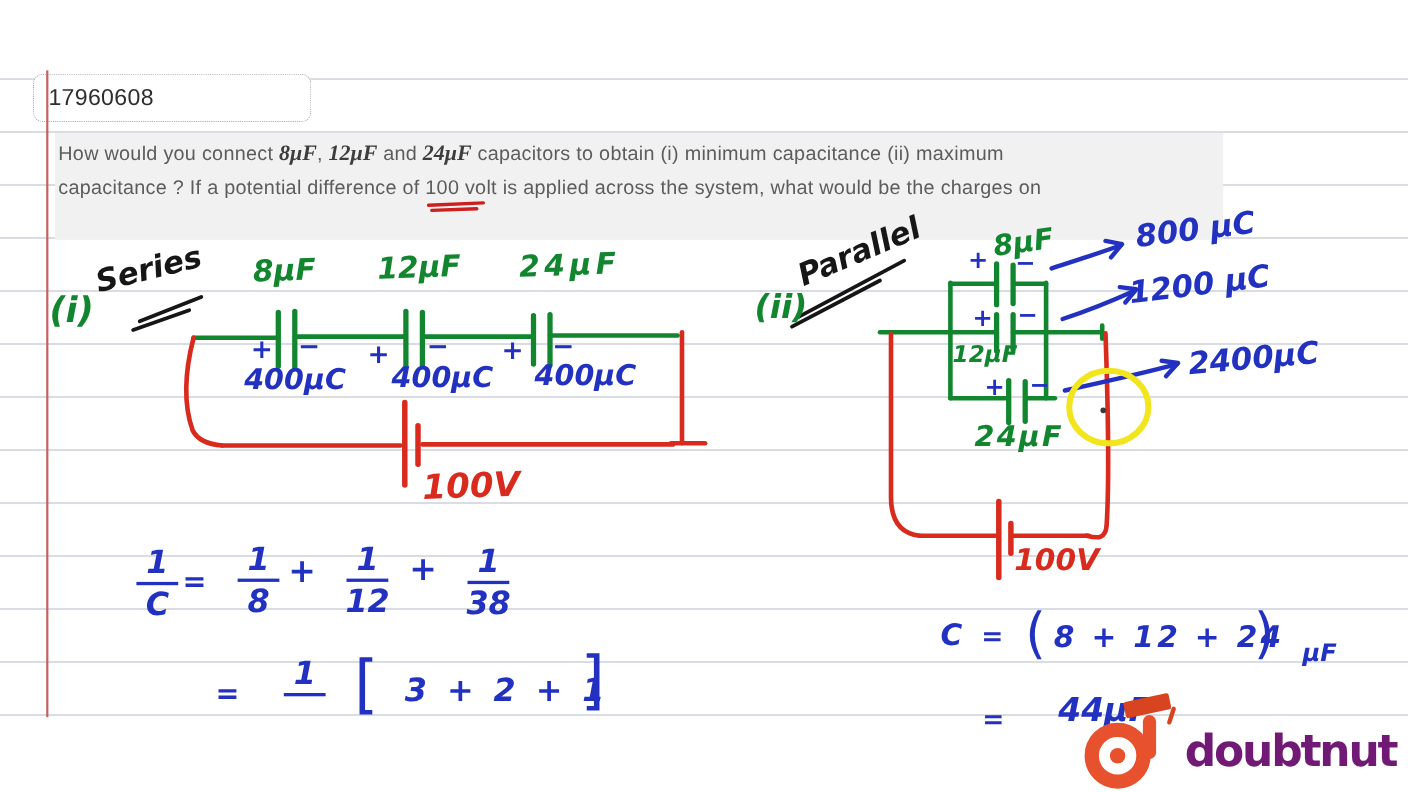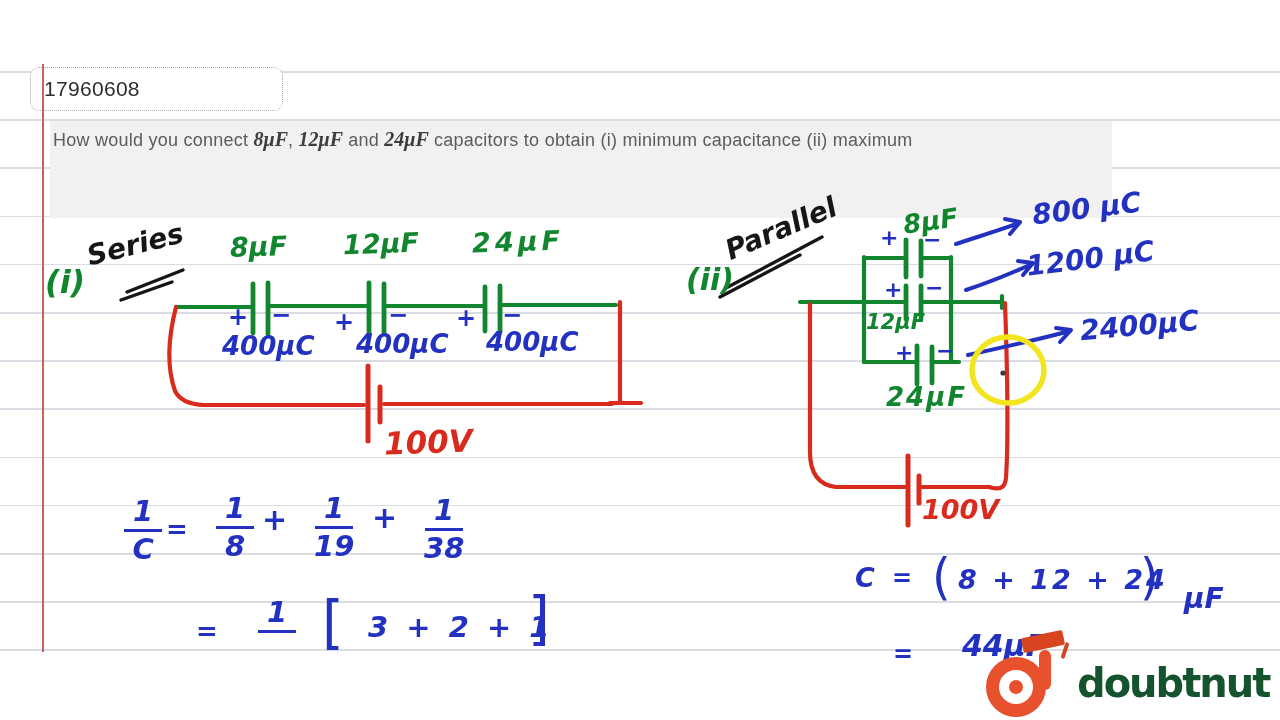--- a/index.html
+++ b/index.html
@@ -35,37 +35,38 @@
   svg.ink{position:absolute;left:0;top:0;z-index:8;}
   
   .logo{position:absolute;left:975px;top:630px;width:305px;height:90px;z-index:40;}
   .lring{position:absolute;left:11px;top:27px;width:34px;height:34px;border:13px solid #e8512d;border-radius:50%;}
   .ldot{position:absolute;left:34px;top:50px;width:14px;height:14px;background:#e8512d;border-radius:50%;}
   .lstem{position:absolute;left:64px;top:20px;width:12px;height:40px;background:#e8512d;border-radius:6px;}
   .lcap{position:absolute;left:47px;top:4px;width:42px;height:15px;background:#d8441f;
         transform:rotate(-12deg);border-radius:2px;}
   .ltassel{position:absolute;left:88px;top:12px;width:4px;height:17px;background:#d8441f;
         transform:rotate(18deg);border-radius:2px;}
-  .lword{position:absolute;left:102px;top:30px;font-size:40px;font-weight:700;color:#14532d;
+  .lword{position:absolute;left:102px;top:30px;font-size:40px;font-weight:700;color:#701a75;
         letter-spacing:-2px;font-family:"DejaVu Sans",sans-serif;}
 </style>
 </head>
 <body>
 
 <div id="stage">
 
   <div class="rules"></div>
   <div class="margin-line"></div>
 
   <div class="idbox">
     <span>17960608</span>
   </div>
 
   <div class="qblock">
     <div class="qline" style="top:7px;"><span>How would you connect </span><span class="math">8μF</span><span>, </span><span class="math">12μF</span><span> and </span><span class="math">24μF</span><span> capacitors to obtain (i) minimum capacitance (ii) maximum</span></div>
+    <div class="qline" style="top:39px;"><span>capacitance ? If a potential difference of </span><span class="u100"><span>100 volt</span><i class="r1"></i><i class="r2"></i></span><span> is applied across the system, what would be the charges on</span></div>
   </div>
 
   <svg class="ink" width="1280" height="720" viewBox="0 0 1280 720">
 
     <g stroke="#161616" stroke-width="3.4" stroke-linecap="round">
       <path d="M127,292 L183,270"></path>
         <path d="M121,300 L172,282"></path>
     </g>
 
     <g fill="none" stroke-linecap="round">
@@ -185,42 +186,42 @@
       <span class="fd">C</span>
     </span>
   <span class="hw b" style="left:166px;top:514px;font-size:26px;">=</span>
   <span class="frac" style="left:216px;top:494px;">
       <span class="fn">1</span>
       <span class="fd">8</span>
     </span>
   <span class="hw b" style="left:262px;top:502px;font-size:30px;">+</span>
   <span class="frac" style="left:314px;top:494px;">
       <span class="fn">1</span>
-      <span class="fd">19</span>
+      <span class="fd">12</span>
     </span>
   <span class="hw b" style="left:372px;top:500px;font-size:30px;">+</span>
   <span class="frac" style="left:424px;top:496px;">
       <span class="fn">1</span>
       <span class="fd">38</span>
     </span>
 
   <span class="hw b" style="left:196px;top:616px;font-size:26px;">=</span>
   <span class="frac" style="left:258px;top:598px;">
       <span class="fn">1</span>
     </span>
   <span class="hw b brk" style="left:322px;top:590px;font-size:56px;">[</span>
   <span class="hw b" style="left:368px;top:610px;font-size:29px;letter-spacing:4px;">3 + 2 + 1</span>
   <span class="hw b brk" style="left:528px;top:586px;font-size:56px;">]</span>
 
   <span class="hw b" style="left:855px;top:562px;font-size:27px;">C</span>
   <span class="hw b" style="left:892px;top:564px;font-size:24px;">=</span>
   <span class="hw b brk" style="left:932px;top:548px;font-size:48px;">(</span>
   <span class="hw b" style="left:958px;top:564px;font-size:27px;letter-spacing:3px;">8 + 12 + 24</span>
   <span class="hw b brk" style="left:1140px;top:548px;font-size:48px;">)</span>
-  <span class="hw b" style="left:1184px;top:582px;font-size:28px;">μF</span>
+  <span class="hw b" style="left:1184px;top:582px;font-size:22px;">μF</span>
   <span class="hw b" style="left:893px;top:640px;font-size:24px;">=</span>
   <span class="hw b" style="left:962px;top:628px;font-size:30px;">44μF</span>
 
   <div class="logo">
     <div class="lring"></div>
     <div class="ldot"></div>
     <div class="lstem"></div>
     <div class="lcap"></div>
     <div class="ltassel"></div>
     <span class="lword">doubtnut</span>

